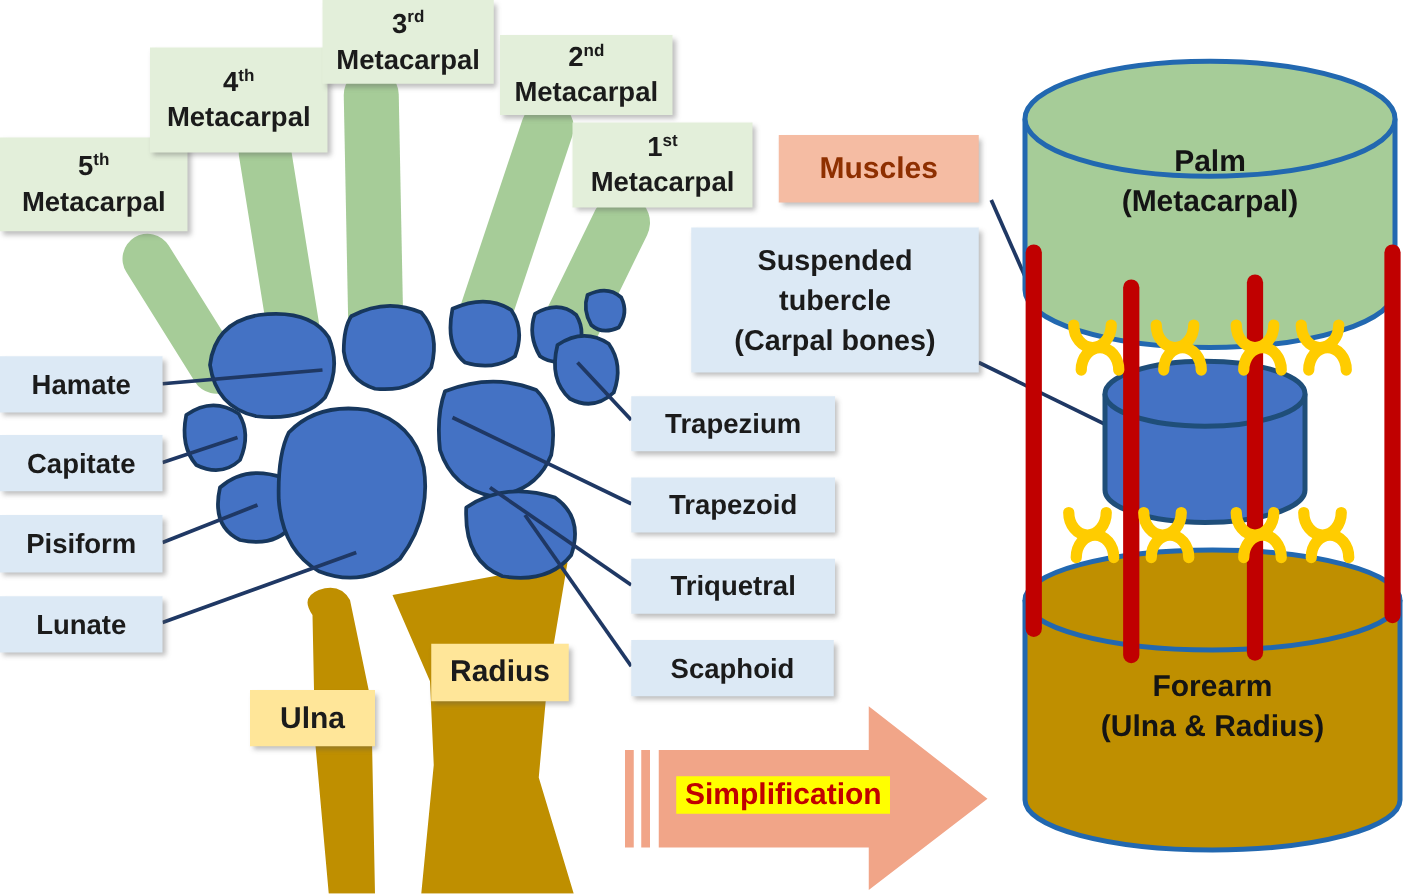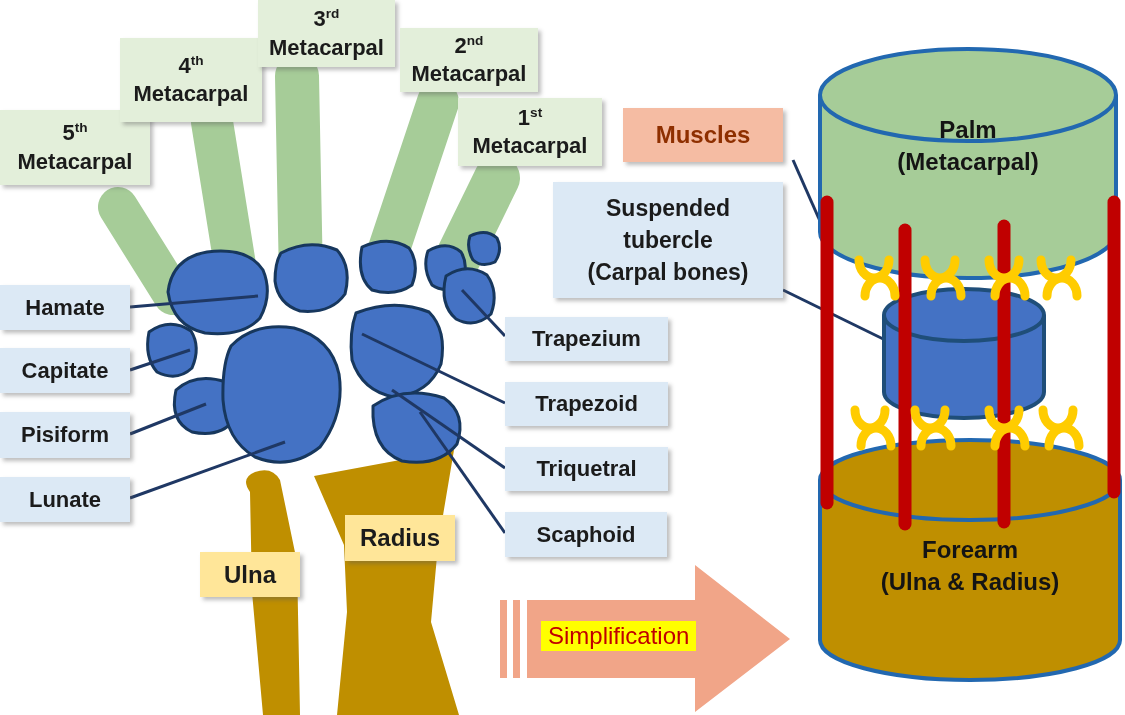--- a/index.html
+++ b/index.html
@@ -11,21 +11,21 @@
        text-align:center;font-weight:700;color:var(--text_dark,#1B1B1B);
        box-shadow:2.5px 3px 4px rgba(90,90,90,.40)}
   .lbl-green{background:var(--label_green,#E3EFDA);font-size:22px;line-height:1.28}
   .lbl-blue{background:var(--label_blue,#DCE9F5);font-size:22px;line-height:1.25}
   .lbl-yellow{background:var(--label_yellow,#FFE699);font-size:24px}
   .lbl-salmon{background:var(--label_salmon,#F5BCA3);font-size:24px;color:var(--muscles_text,#8E2F00)}
   .lbl sup{font-size:.62em;vertical-align:super;line-height:0}
   .model-text{position:absolute;width:300px;text-align:center;font-weight:700;font-size:24px;
               line-height:1.32;color:#141414}
   .simp{position:absolute;background:var(--highlight_yellow,#FFFF00);color:var(--red_text,#C00000);
-        font-weight:400;font-size:24px;padding:1px 7px;white-space:nowrap}
+        font-weight:700;font-size:24px;padding:1px 7px;white-space:nowrap}
   
   .mc-bone{stroke:var(--bone_green,#A6CC98);fill:none;stroke-linecap:round}
   .gold{fill:var(--bone_gold,#BF8F00)}
   .carpal{fill:var(--bone_blue,#4472C4);stroke:var(--bone_outline,#17375D);stroke-width:3;stroke-linejoin:round}
   .leader{stroke:var(--leader_line,#1F3864);stroke-width:3;fill:none}
   .cyl-green{fill:var(--bone_green,#A6CC98);stroke:var(--cylinder_outline,#2268B0);stroke-width:4}
   .cyl-blue{fill:var(--bone_blue,#4472C4);stroke:#1F4E79;stroke-width:4}
   .cyl-gold{fill:var(--bone_gold,#BF8F00);stroke:var(--cylinder_outline,#2268B0);stroke-width:4}
   .bar{stroke:var(--muscle_red,#C00000);stroke-width:13;stroke-linecap:round}
   .spring{stroke:var(--spring_yellow,#FFCC00);stroke-width:9;fill:none;stroke-linecap:round}

